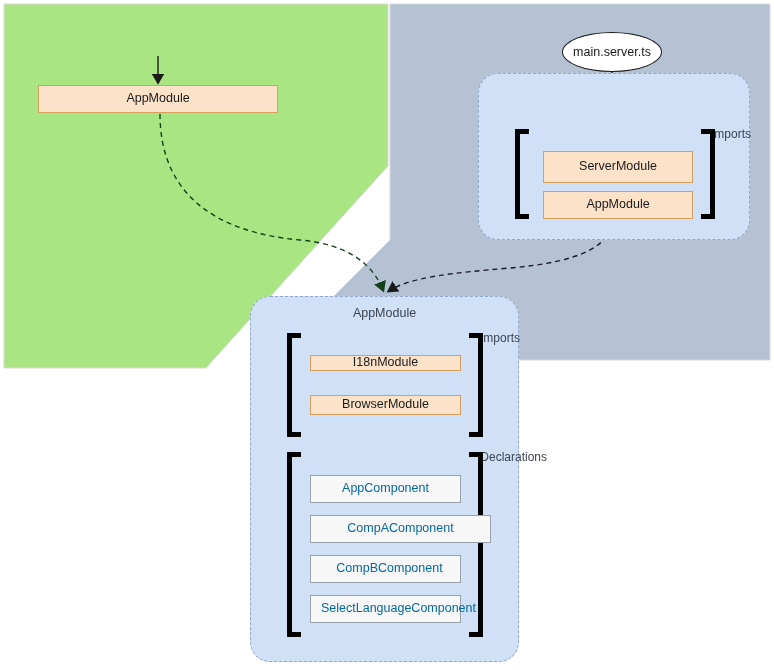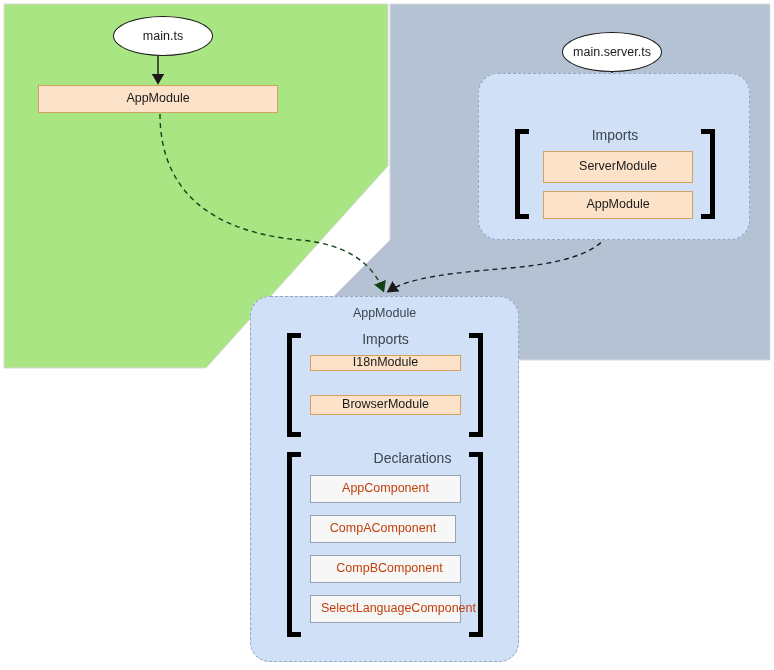--- a/index.html
+++ b/index.html
@@ -40,43 +40,43 @@
     background: #fce2c8;
     border: 1px solid #d6a15e;
     color: #1a1a1a;
     font-size: 12.5px;
     line-height: 1.1;
   }
   
   .comp-box {
     background: #f7f7f7;
     border: 1px solid #9aa3ad;
-    color: #c2410c;
+    color: #0369a1;
     font-size: 12.5px;
     line-height: 1.1;
   }
   
   .mod-container {
     position: absolute;
     box-sizing: border-box;
     background: #cfe0f7;
     border: 1px dashed #8fa8c8;
     border-radius: 20px;
   }
   .container-title {
     position: absolute;
     width: 100%;
     text-align: center;
     font-size: 12.5px;
     color: #3d4450;
   }
   .section-label {
     position: absolute;
-    text-align: center;
-    font-size: 14px;
+    text-align: right;
+    font-size: 12px;
     color: #3d4450;
   }
   
   .ellipse {
     position: absolute;
     box-sizing: border-box;
     background: #ffffff;
     border: 1px solid #1a1a1a;
     border-radius: 50%;
     display: flex;
@@ -123,23 +123,20 @@
 
     <path d="M158,56 L158,82" fill="none" stroke="#1a1a1a" stroke-width="1.4" marker-end="url(#arrow-black)"></path>
 
     <path d="M612,56 L612,82" fill="none" stroke="#1a1a1a" stroke-width="1.4" marker-end="url(#arrow-black)"></path>
 
     <path d="M160,114 C160,190 210,232 300,240 C345,244 372,262 383,290" fill="none" stroke="#14401a" stroke-width="1.4" stroke-dasharray="5,4" marker-end="url(#arrow-green)"></path>
 
     <path d="M612,219 C612,246 580,262 510,268 C452,273 410,277 389,291" fill="none" stroke="#1a1a2e" stroke-width="1.4" stroke-dasharray="5,4" marker-end="url(#arrow-black)"></path>
   </svg>
 
-  <div class="ellipse" style="left:113px; top:16px; width:100px; height:40px;">
-    <span>main.ts</span>
-  </div>
 
   <div class="node mod-box" style="left:38px; top:85px; width:240px; height:28px;">
     <span>AppModule</span>
   </div>
 
   <div class="ellipse" style="left:562px; top:32px; width:100px; height:40px;">
     <span>main.server.ts</span>
   </div>
 
   <div class="mod-container" style="left:478px; top:73px; width:272px; height:167px;">
@@ -178,21 +175,21 @@
 
     <div class="section-label" style="left:0; top:153px; width:269px;padding-left:27px;">Declarations</div>
 
     <div class="bracket" style="left:36px; top:155px; height:185px;"></div>
     <div class="bracket right" style="left:218px; top:155px; height:185px;"></div>
 
     <div class="node comp-box" style="left:59px; top:178px; width:151px; height:28px;">
       <span>AppComponent</span>
     </div>
 
-    <div class="node comp-box" style="left:59px; top:218px; width:146px; height:28px;">
+    <div class="node comp-box" style="left:59px; top:218px; width:181px; height:28px;">
       <span>CompAComponent</span>
     </div>
 
     <div class="node comp-box" style="left:59px; top:258px; width:151px; height:28px;padding-left:8px;">
       <span>CompBComponent</span>
     </div>
 
     <div class="node comp-box" style="left:59px; top:298px; width:151px; height:28px;padding-left:26px;">
       <span>SelectLanguageComponent</span>
     </div>

